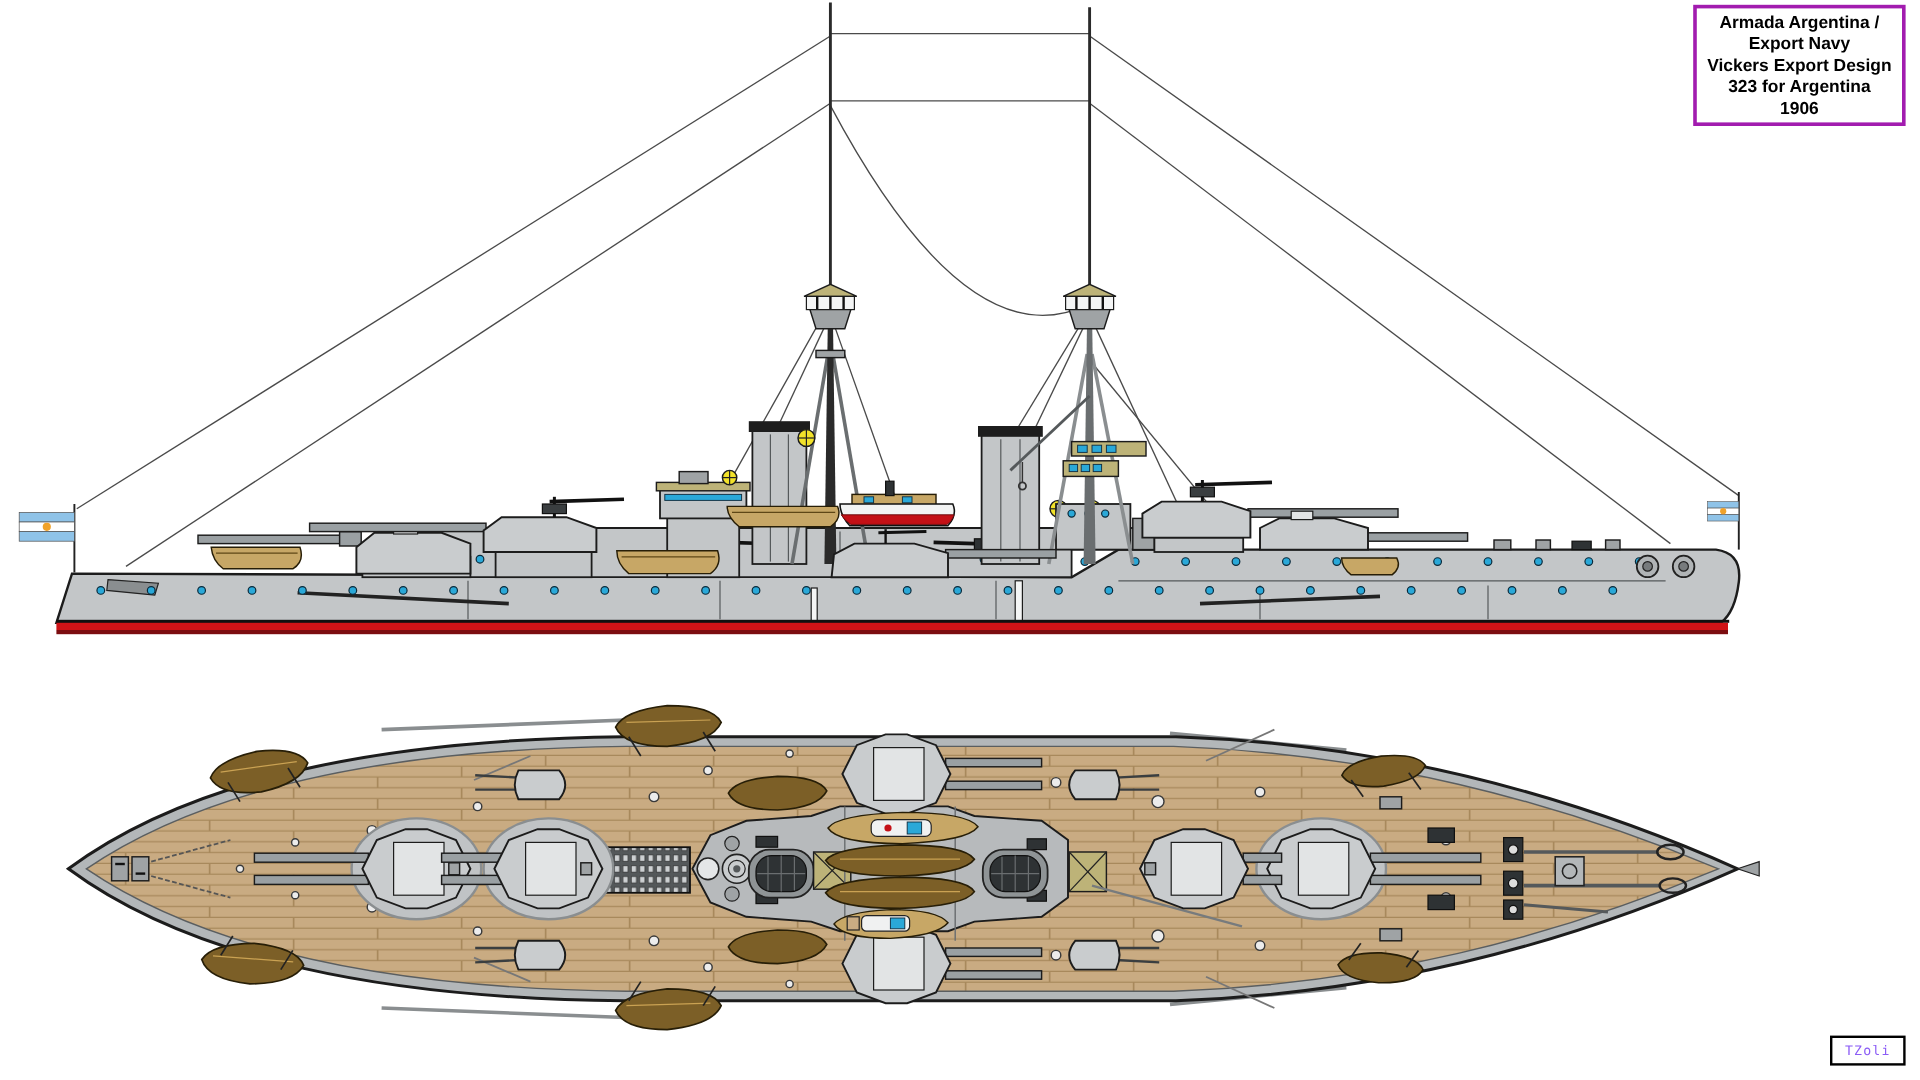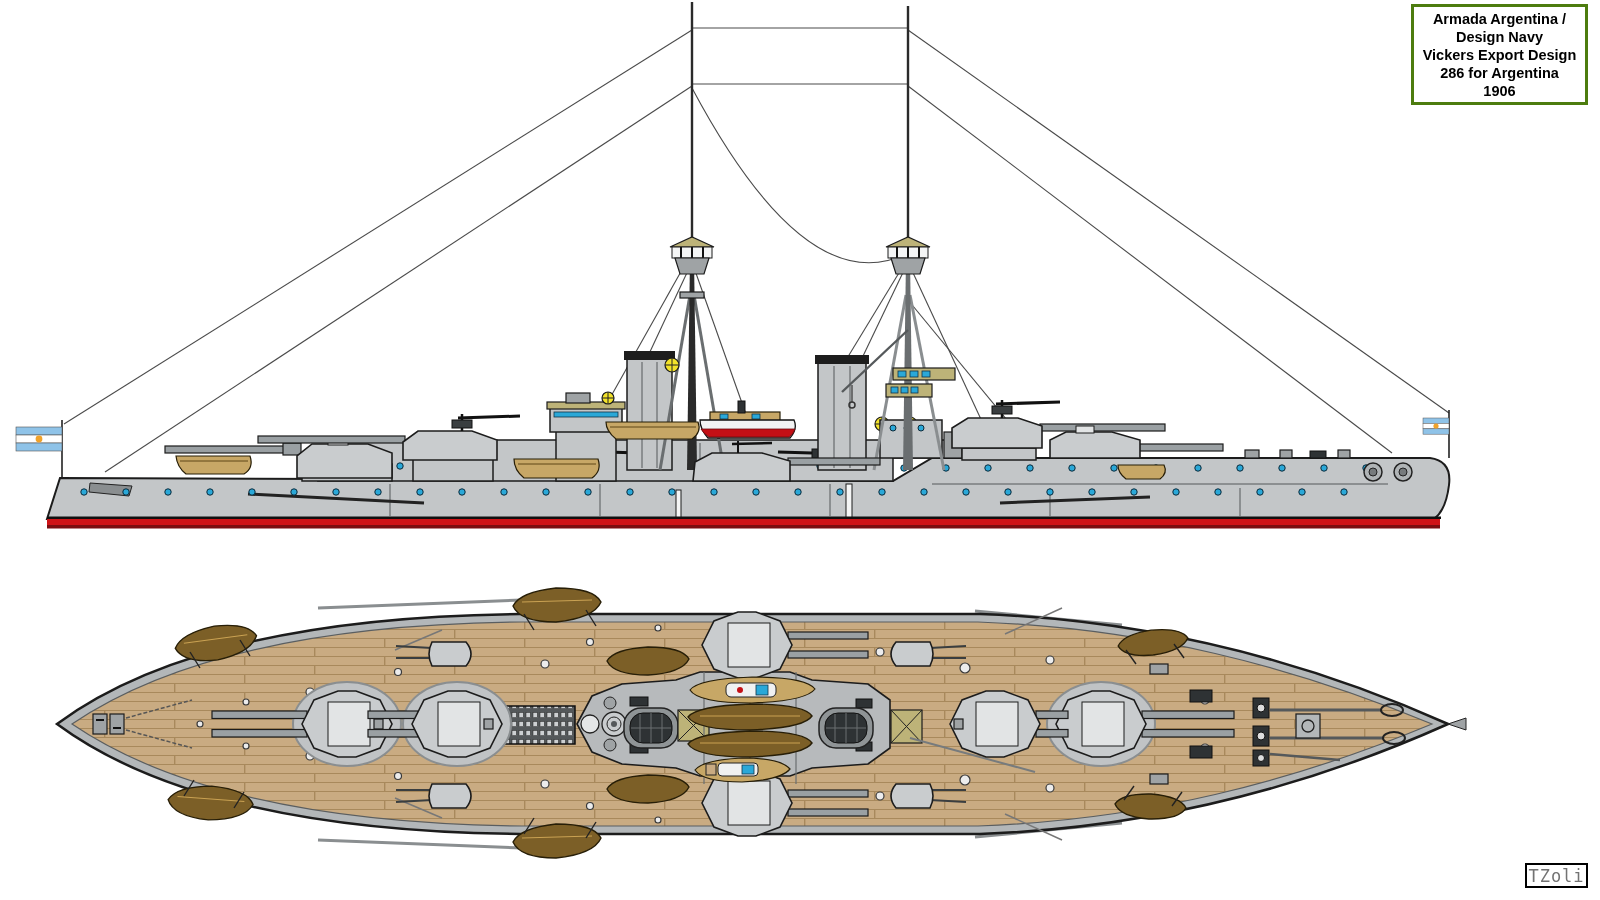--- a/index.html
+++ b/index.html
@@ -19,28 +19,28 @@
   .khaki{fill:var(--khaki);stroke:var(--outline-dark);stroke-width:1.2;}
   .vent{fill:#ececec;stroke:#3a3a3a;stroke-width:1.2;}
   .porthole{fill:var(--porthole-blue);stroke:#0c2a3a;stroke-width:1;}
   .sl{fill:var(--searchlight-yellow);stroke:#1c1c1c;stroke-width:1.2;}
   .dark{fill:#2e3234;stroke:#101010;stroke-width:1;}
   .winb{fill:var(--window-blue);stroke:#123246;stroke-width:.8;}
   .white{fill:#f4f5f5;stroke:var(--outline-dark);stroke-width:1;}
   .thin{stroke:#55595b;stroke-width:1;fill:none;}
   
   #title-box{position:absolute;left:1411px;top:4px;width:177px;height:101px;
-    border:3px solid #4d7c0f;background:#fff;box-sizing:border-box;
+    border:3px solid #a21caf;background:#fff;box-sizing:border-box;
     display:flex;flex-direction:column;justify-content:center;text-align:center;
     font-weight:bold;font-size:14.5px;line-height:18px;color:#000;}
   #title-box span{display:block;}
   #sig-box{position:absolute;left:1525px;top:863px;width:63px;height:25px;
     border:2px solid #000;background:#fff;box-sizing:border-box;
     display:flex;align-items:center;justify-content:center;
-    font-family:"DejaVu Sans Mono",monospace;font-size:17px;letter-spacing:1px;color:#737373;}
+    font-family:"DejaVu Sans Mono",monospace;font-size:11px;letter-spacing:1px;color:#8b5cf6;}
 </style>
 </head>
 <body>
 
 <div id="canvas">
 
 <svg width="1600" height="900" viewBox="0 0 1600 900">
   <defs>
     <pattern id="planks" x="0" y="0" width="140" height="18" patternUnits="userSpaceOnUse">
       <rect width="140" height="18" fill="var(--deck-tan)"></rect>
@@ -596,23 +596,23 @@
             <line x1="1174" y1="644" x2="1184" y2="658"></line>
         <line x1="1124" y1="800" x2="1134" y2="786"></line>
             <line x1="1172" y1="806" x2="1182" y2="792"></line>
       </g>
     </g>
   </g>
 </svg>
 
   <div id="title-box">
     <span>Armada Argentina /</span>
-    <span>Design Navy</span>
+    <span>Export Navy</span>
     <span>Vickers Export Design</span>
-    <span>286 for Argentina</span>
+    <span>323 for Argentina</span>
     <span>1906</span>
   </div>
 
   <div id="sig-box">
     <span>TZoli</span>
   </div>
 
 </div>
 
 </body></html>

